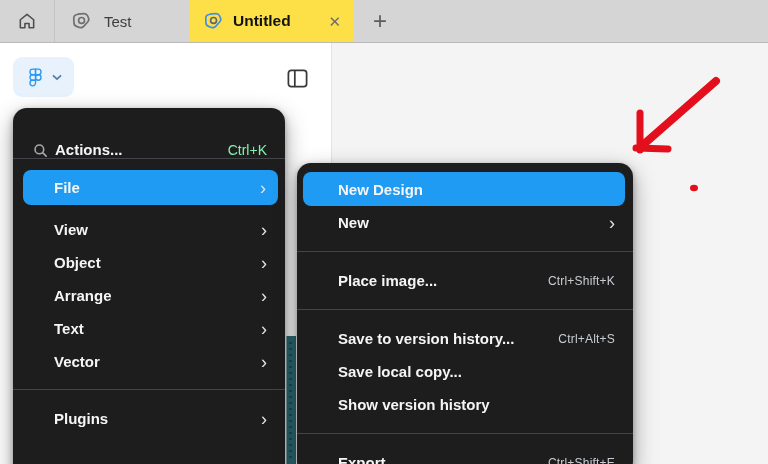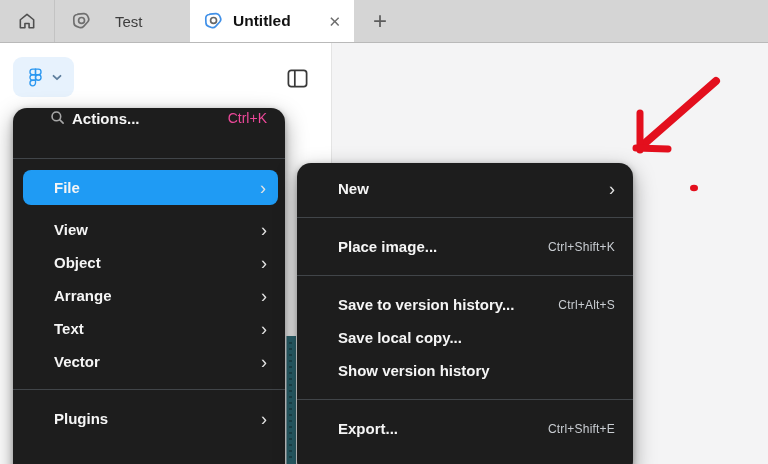--- a/index.html
+++ b/index.html
@@ -14,22 +14,22 @@
   
   .tabbar {
     position:absolute; left:0; top:0; width:768px; height:43px;
     background:var(--tabbar-bg,#d5d5d5);
     border-bottom:1px solid #b9b9b9;
     display:flex; align-items:stretch; z-index:5;
   }
   .home-tab { width:55px; display:flex; align-items:center; justify-content:center;
     border-right:1px solid #c3c3c3; cursor:pointer; }
   .tab { display:flex; align-items:center; white-space:nowrap; cursor:pointer; }
-  .tab-test { width:135px; padding-left:15px; gap:24px; color:#3d3d3d; font-size:15px; }
-  .tab-active { width:164px; background:#ffffff; padding-left:12px; gap:10px;align-items:center; }
+  .tab-test { width:135px; padding-left:15px; gap:13px; color:#3d3d3d; font-size:15px; }
+  .tab-active { width:164px; background:#fde047; padding-left:12px; gap:10px;align-items:center; }
   .tab-active .tab-label { font-weight:700; color:#111; font-size:15.5px; }
   .tab-close { margin-left:auto; margin-right:13px; color:#6e6e6e; font-size:15px; line-height:1; }
   .plus-btn { margin-left:14px; align-self:center; color:#5c5c5c; font-size:24px; font-weight:300;
     width:24px; text-align:center; cursor:pointer; }
 
   
   .sidebar { position:absolute; left:0; top:43px; width:332px; height:421px;
     background:#ffffff; border-right:1px solid #e4e4e4; z-index:1; }
   .logo-btn { position:absolute; left:13px; top:57px; width:61px; height:40px;
     background:var(--logo-button-bg,#e7f2fd); border-radius:9px;
@@ -49,23 +49,23 @@
   }
   .main-menu { left:13px; top:108px; width:272px; height:380px; }
   .sub-menu  { left:297px; top:163px; width:336px; height:312px; }
 
   .divider { height:1px; background:#414549; }
   .menu-row { height:33px; display:flex; align-items:center; padding:0 18px 0 41px; cursor:pointer; white-space:nowrap; }
   .menu-row .chev { margin-left:auto; color:#e3e3e3; font-size:18px; font-weight:400; line-height:0; padding-left:10px; }
   .menu-row .shortcut { margin-left:auto; color:#c9cdd2; font-weight:500; font-size:12px; letter-spacing:.2px; }
   .menu-row.hl { background:var(--accent,#1f9bf4); border-radius:8px; height:35px; }
 
-  .actions-row { height:50px; display:flex; align-items:flex-start; padding:2px 18px 0 37px; cursor:pointer; }
+  .actions-row { height:50px; display:flex; align-items:flex-end; padding:2px 18px 0 20px; cursor:pointer; }
   .actions-row .lbl { margin-left:7px; }
-  .actions-row .shortcut { margin-left:auto; color:#ec4899; font-weight:500; font-size:14px; }
+  .actions-row .shortcut { margin-left:auto; color:#86efac; font-weight:500; font-size:14px; }
 
   .main-list { padding:11px 0; }
   .main-list .menu-row.hl { margin:0 7px 8px 10px; padding:0 12px 0 31px; }
   .plugins-block { padding-top:12px; }
 
   .sub-menu { padding-top:9px; }
   .sub-menu .menu-row.hl { margin:0 8px 0 6px; padding:0 12px 0 35px; height:34px; }
   .sub-menu .divider { margin:12px 0; }
   .sub-menu .shortcut { padding-left:12px; }
 
@@ -174,20 +174,23 @@
   <div class="divider"></div>
   <div class="plugins-block">
     <div class="menu-row">
       <span>Plugins</span>
       <span class="chev">›</span>
     </div>
   </div>
 </div>
 
 <div class="menu-panel sub-menu">
+  <div class="menu-row hl">
+    <span>New Design</span>
+  </div>
   <div class="menu-row">
     <span>New</span>
     <span class="chev">›</span>
   </div>
   <div class="divider"></div>
   <div class="menu-row">
     <span>Place image...</span>
     <span class="shortcut">Ctrl+Shift+K</span>
   </div>
   <div class="divider"></div>

